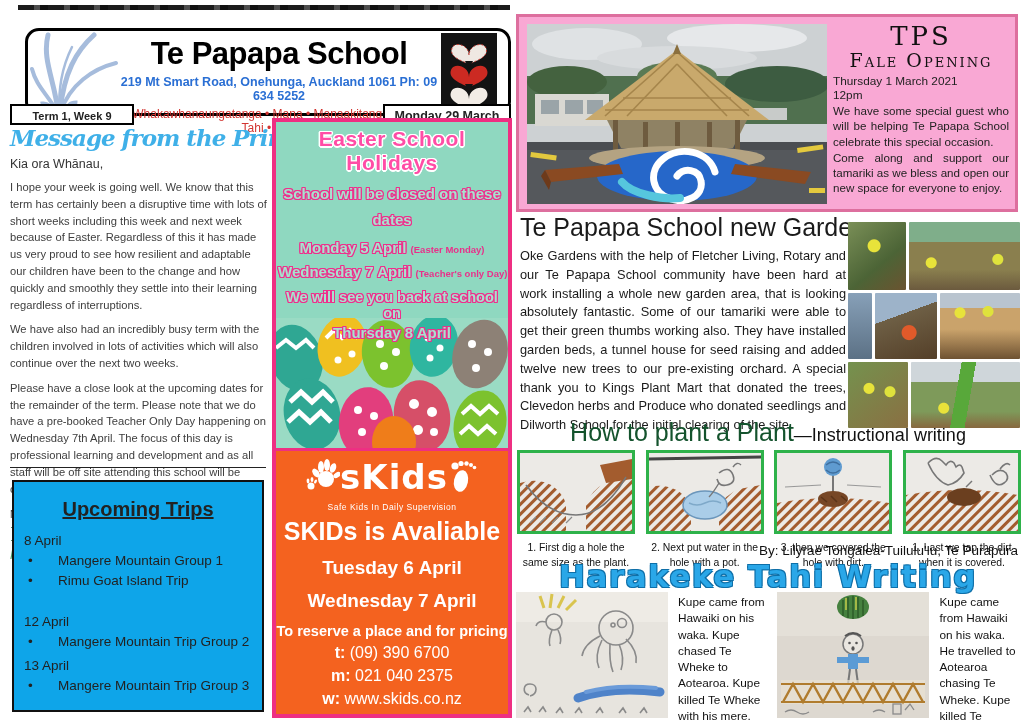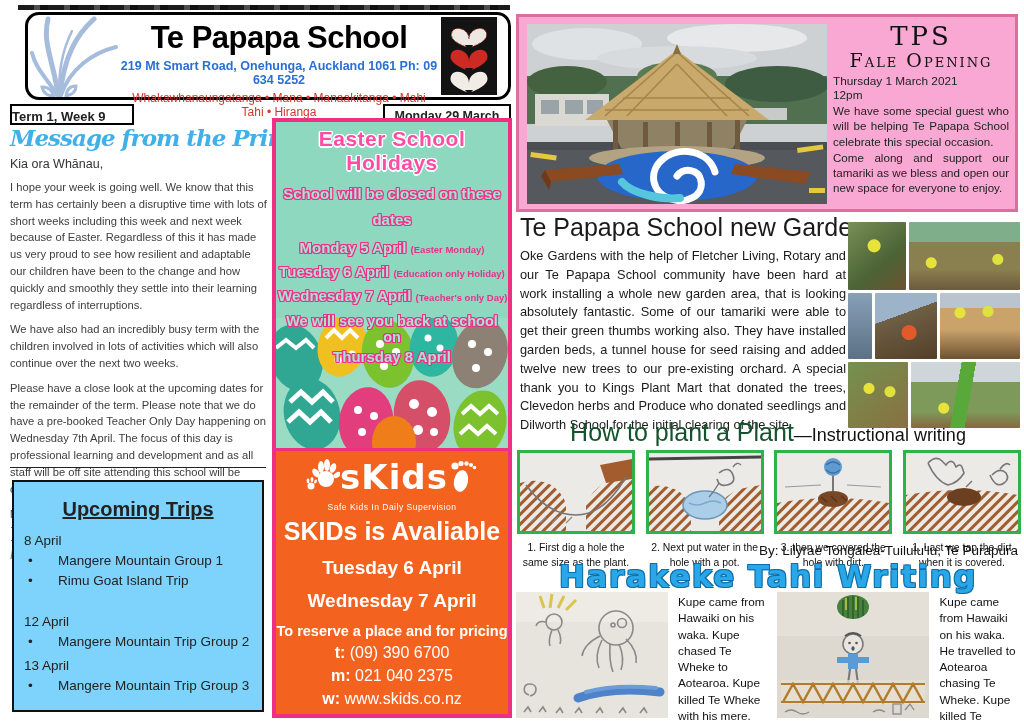--- a/index.html
+++ b/index.html
@@ -3,45 +3,45 @@
 <meta charset="utf-8">
 <style>
   html,body{margin:0;padding:0;background:#fff;}
   #page{position:relative;width:1024px;height:724px;background:#ffffff;overflow:hidden;
         font-family:"Liberation Sans",sans-serif;color:#222;}
   .abs{position:absolute;}
 
   
   .top-strip{left:18px;top:5px;width:492px;height:5px;
     background:repeating-linear-gradient(90deg,#1c1c1c 0 16px,#4d4d4d 16px 22px,#111 22px 30px);}
-  .banner{left:25px;top:12px;width:486px;height:88px;border:3px solid #000;border-radius:14px;
+  .banner{left:25px;top:28px;width:486px;height:88px;border:3px solid #000;border-radius:14px;
     display:flex;align-items:stretch;background:#fff;box-sizing:border-box;}
   .flax{width:92px;display:flex;align-items:flex-end;}
   .banner-text{flex:1;text-align:center;padding-top:5px;}
   .school-name{font-size:31px;font-weight:bold;color:#000;letter-spacing:-0.5px;font-family:"Liberation Sans",sans-serif;}
   .address{font-size:12.5px;font-weight:bold;color:#2a6fd4;margin-top:3px;}
   .values{font-size:12px;font-weight:normal;color:#d23430;margin-top:4px;}
   .logo-wrap{width:62px;display:flex;align-items:center;justify-content:center;margin-right:8px;}
-  .term-box{left:10px;top:104px;width:124px;height:21px;border:2.5px solid #000;font-size:13px;
-    font-weight:bold;line-height:21px;background:#fff;box-sizing:border-box;}
+  .term-box{left:10px;top:104px;width:124px;height:21px;border:2.5px solid #000;font-size:11px;
+    font-weight:bold;text-align:center;line-height:21px;background:#fff;box-sizing:border-box;}
   .date-box{left:383px;top:104px;width:128px;height:21px;border:2.5px solid #000;font-size:12.5px;
     font-weight:bold;text-align:center;line-height:21px;background:#fff;box-sizing:border-box;}
 
   
   .principal{left:10px;top:124px;width:258px;}
   .p-title{font-family:"DejaVu Serif",serif;font-style:italic;font-weight:bold;font-size:23px;
     color:#3fb0e8;letter-spacing:-1px;white-space:nowrap;}
   .greeting{font-size:12.5px;color:#333;margin-top:6px;}
   .principal p{font-size:11.2px;color:#3d3d3d;line-height:1.5;margin:8px 0 0 0;text-align:left;}
   .ngamihi{font-size:10px;color:#444;margin-top:12px;}
   .signature{font-family:"DejaVu Serif",serif;font-size:19px;color:#53886d;letter-spacing:2px;margin-top:3px;}
   .role{font-style:italic;font-size:12px;color:#53a06e;margin-top:3px;}
   .left-rule{left:10px;top:467px;width:256px;border-top:1.6px solid #222;}
   .trips-box{left:12px;top:480px;width:252px;height:232px;border:2.5px solid #111;
-    box-sizing:border-box;padding:8px 10px;background:#7dd3fc;}
+    box-sizing:border-box;padding:8px 10px;background:#0ea5e9;}
   .trips-title{font-size:20px;font-weight:bold;text-decoration:underline;text-align:center;margin:8px 0 12px 0;}
   .trip-date{font-size:13.5px;margin-top:9px;}
   .trip-item{font-size:13.5px;margin-top:5px;display:flex;}
   .trip-item .bullet{width:30px;text-align:left;padding-left:4px;}
 
   
   .mid{left:272px;top:118px;width:240px;height:600px;border:4px solid #ee2f82;background:#8fd8c0;box-sizing:border-box;}
   .easter{position:relative;z-index:2;text-align:center;padding:5px 2px 0 2px;}
   .e-title{font-size:21px;font-weight:800;color:#ff4da6;letter-spacing:0.5px;
     text-shadow:1.5px 0 #fff,-1.5px 0 #fff,0 1.5px #fff,0 -1.5px #fff,1px 1px #fff,-1px -1px #fff,1px -1px #fff,-1px 1px #fff;}
@@ -175,21 +175,20 @@
         <span class="bullet">•</span>
         <span>Mangere Mountain Trip Group 3</span>
       </div>
   </div>
 
   <div class="abs mid">
     <div class="easter">
       <div class="e-title">Easter School Holidays</div>
       <div class="e-sub hollow">School will be closed on these dates</div>
       <div class="e-line"><span class="hollow">Monday 5 April</span> <span class="e-note">(Easter Monday)</span></div>
-      <div class="e-line"><span class="hollow">Tuesday 6 April</span> <span class="e-note">(Education only Holiday)</span></div>
       <div class="e-line"><span class="hollow">Wednesday 7 April</span> <span class="e-note">(Teacher's only Day)</span></div>
       <div class="e-return hollow">We will see you back at school on</div>
       <div class="e-return-date hollow">Thursday 8 April</div>
     </div>
     <div class="eggs">
       <svg width="232" height="130" viewBox="0 0 232 130">
         <rect width="232" height="130" fill="#9adbc4"></rect>
         <g>
           <ellipse cx="20" cy="40" rx="26" ry="34" fill="#2fa793" transform="rotate(-18 20 40)"></ellipse>
           <path d="M0,30 l10,-8 l10,8 l10,-8 l8,8" stroke="#fff" fill="none" stroke-width="4"></path>

